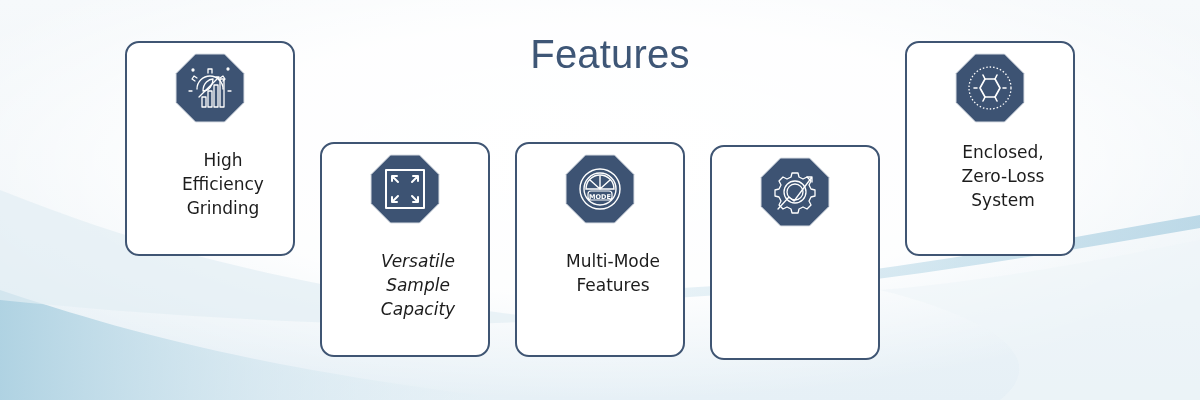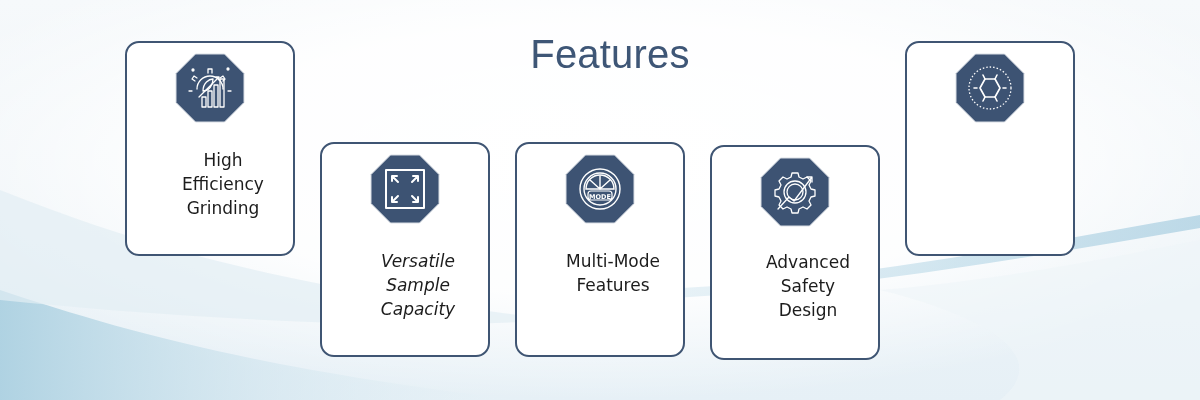--- a/index.html
+++ b/index.html
@@ -132,29 +132,29 @@
     <svg viewBox="0 0 70 70">
       <polygon points="20.5,1 49.5,1 69,20.5 69,49.5 49.5,69 20.5,69 1,49.5 1,20.5" fill="#3d5373" stroke="#d9dee5" stroke-width="1"></polygon>
       <g fill="none" stroke="#ffffff" stroke-width="1.3" stroke-linecap="round" stroke-linejoin="round">
         <path d="M32,16 h6 l1,4 4,2 4,-2 4,4 -2,4 2,4 4,1 v6 l-4,1 -2,4 2,4 -4,4 -4,-2 -4,2 -1,4 h-6 l-1,-4 -4,-2 -4,2 -4,-4 2,-4 -2,-4 -4,-1 v-6 l4,-1 2,-4 -2,-4 4,-4 4,2 4,-2 z"></path>
         <circle cx="35" cy="35" r="11"></circle>
         <circle cx="35" cy="35" r="8"></circle>
         <path d="M18,52 L29,40 34,44 52,20 M52,20 h-5 M52,20 v5"></path>
       </g>
     </svg>
   </div>
-  <div class="label" style="top:103px;">Advanced
-Safety
-Design</div>
 </div>
 
 <div class="card" style="left:905px; top:41px;">
   <div class="oct-wrap">
     <svg viewBox="0 0 70 70">
       <polygon points="20.5,1 49.5,1 69,20.5 69,49.5 49.5,69 20.5,69 1,49.5 1,20.5" fill="#3d5373" stroke="#d9dee5" stroke-width="1"></polygon>
       <circle cx="35" cy="35" r="21" fill="none" stroke="#ffffff" stroke-width="1.3" stroke-dasharray="1.5 2"></circle>
       <g fill="none" stroke="#ffffff" stroke-width="1.6" stroke-linecap="round" stroke-linejoin="round">
         <polygon points="30,26 40,26 45,35 40,44 30,44 25,35"></polygon>
         <path d="M28,22 l2,4 M42,22 l-2,4 M28,48 l2,-4 M42,48 l-2,-4 M19,35 h3 M48,35 h3"></path>
       </g>
     </svg>
   </div>
+  <div class="label" style="top:97px;">Enclosed,
+Zero-Loss
+System</div>
 </div>
 
 </body></html>

